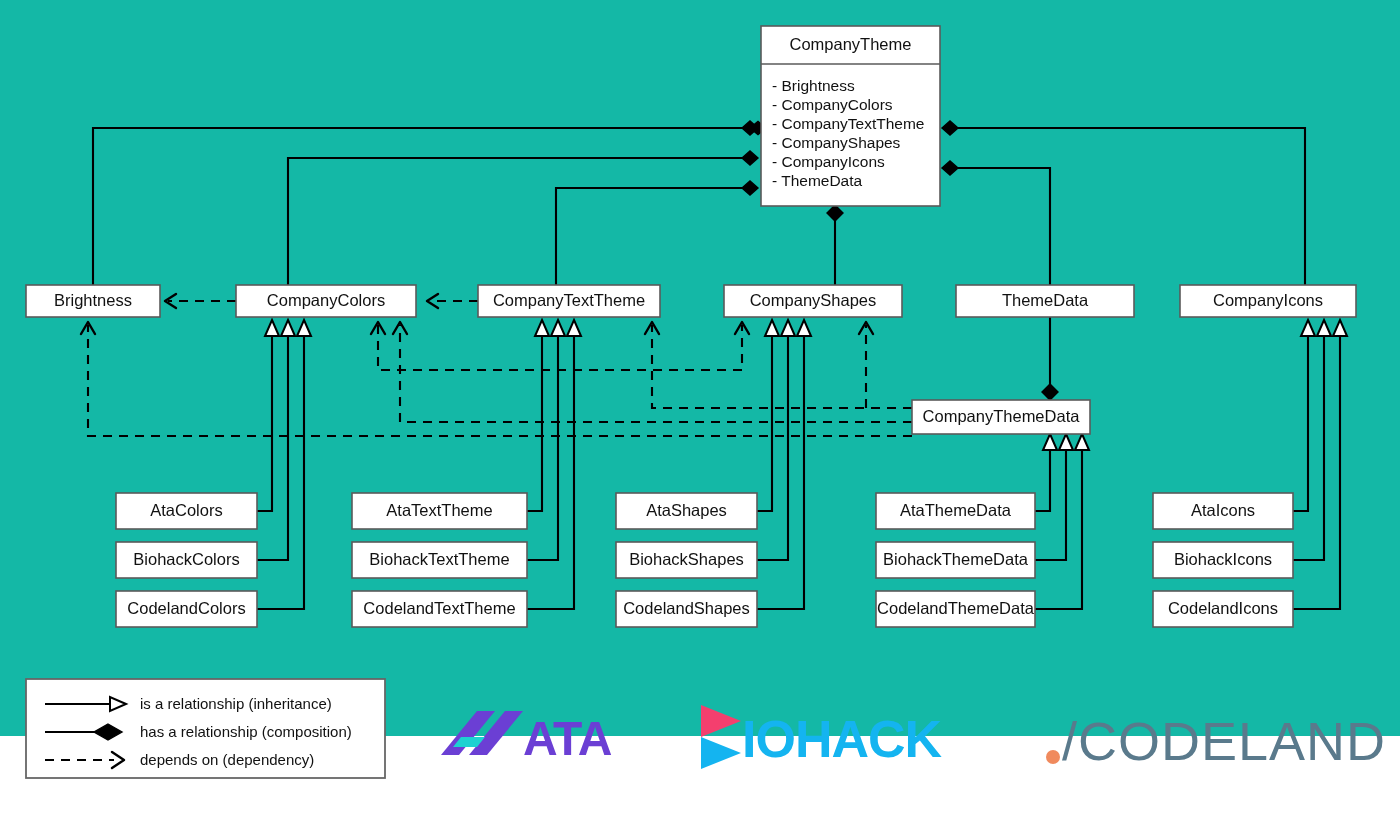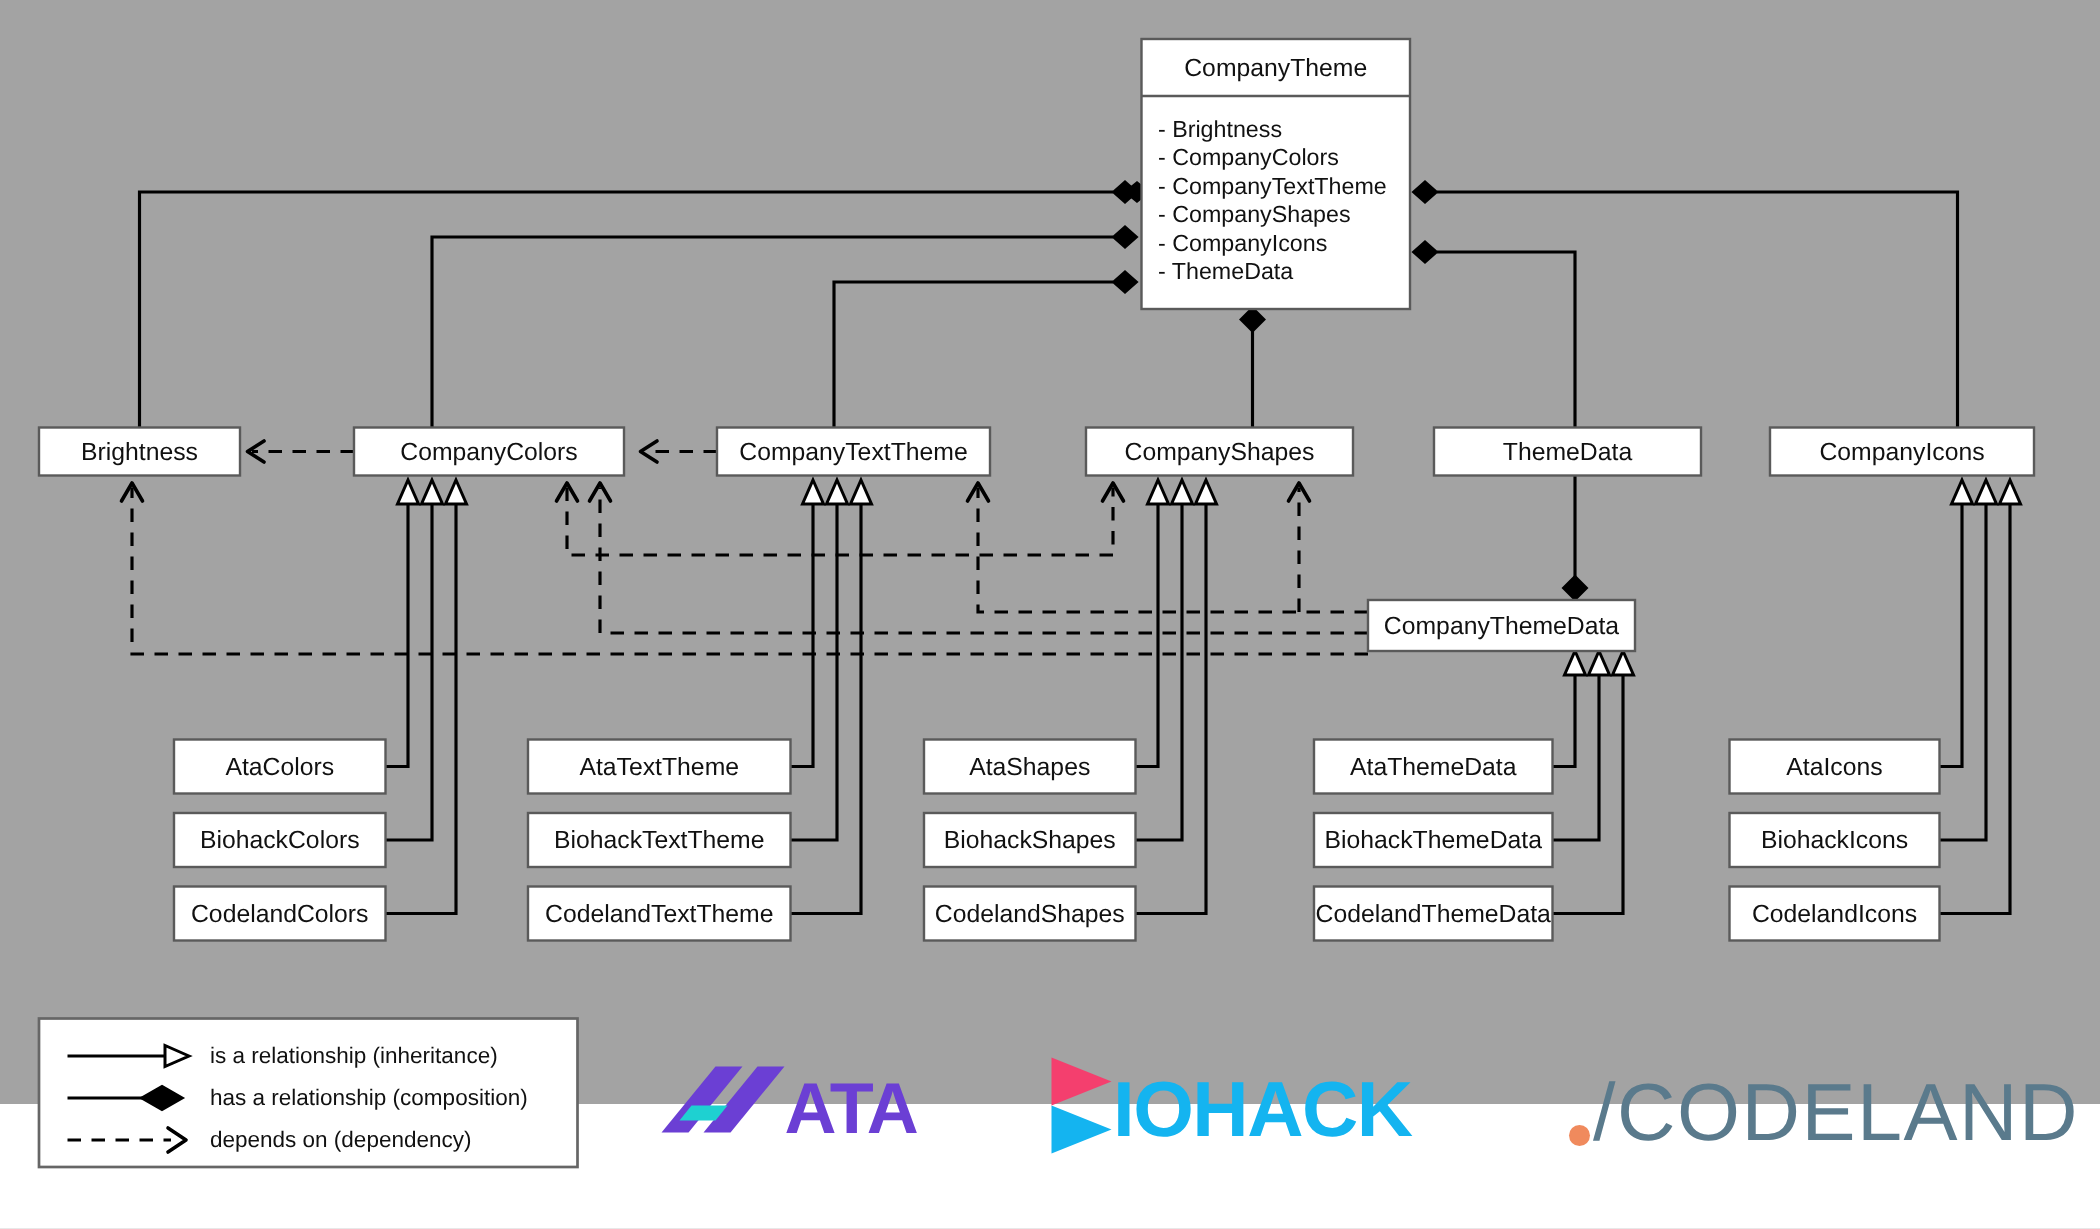--- a/index.html
+++ b/index.html
@@ -1,17 +1,17 @@
 <!DOCTYPE html>
 <html><head>
 <meta charset="utf-8">
 <style>
   html,body{margin:0;padding:0;background:#ffffff;}
   body{width:1400px;height:819px;overflow:hidden;font-family:"Liberation Sans",sans-serif;}
-  #stage{position:relative;width:1400px;height:736px;background:#a3a3a3;text-decoration:underline;}
+  #stage{position:relative;width:1400px;height:736px;background:#14b8a6;text-decoration:underline;}
   svg.diagram{position:absolute;left:0;top:0;width:1400px;height:819px;}
   .cls-rect{fill:#ffffff;stroke:#5a5a5a;stroke-width:1.6;}
   .cls-title{font-family:"Liberation Sans",sans-serif;font-size:16.5px;fill:#111;text-anchor:middle;dominant-baseline:middle;}
   .cls-attr{font-family:"Liberation Sans",sans-serif;font-size:15.5px;fill:#111;text-anchor:start;}
   .sep{stroke:#5a5a5a;stroke-width:1.6;}
   .edge{stroke:#000;stroke-width:2.1;fill:none;stroke-linecap:butt;stroke-linejoin:miter;}
   .edge-dash{stroke:#000;stroke-width:2.1;fill:none;stroke-dasharray:9 7;}
   .tri{fill:#ffffff;stroke:#000;stroke-width:2;}
   .diamond{fill:#000;stroke:#000;stroke-width:1.4;}
   .vee{fill:none;stroke:#000;stroke-width:2.4;stroke-linecap:round;stroke-linejoin:round;}

